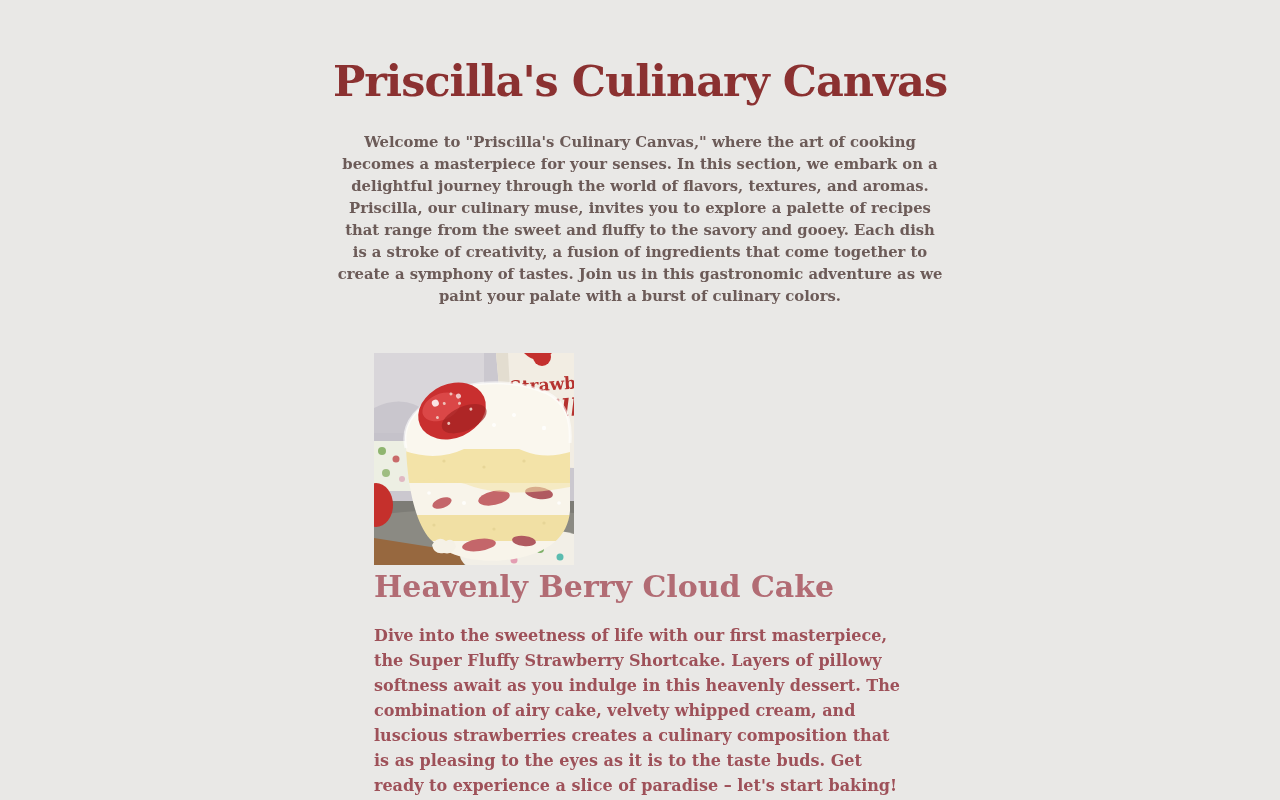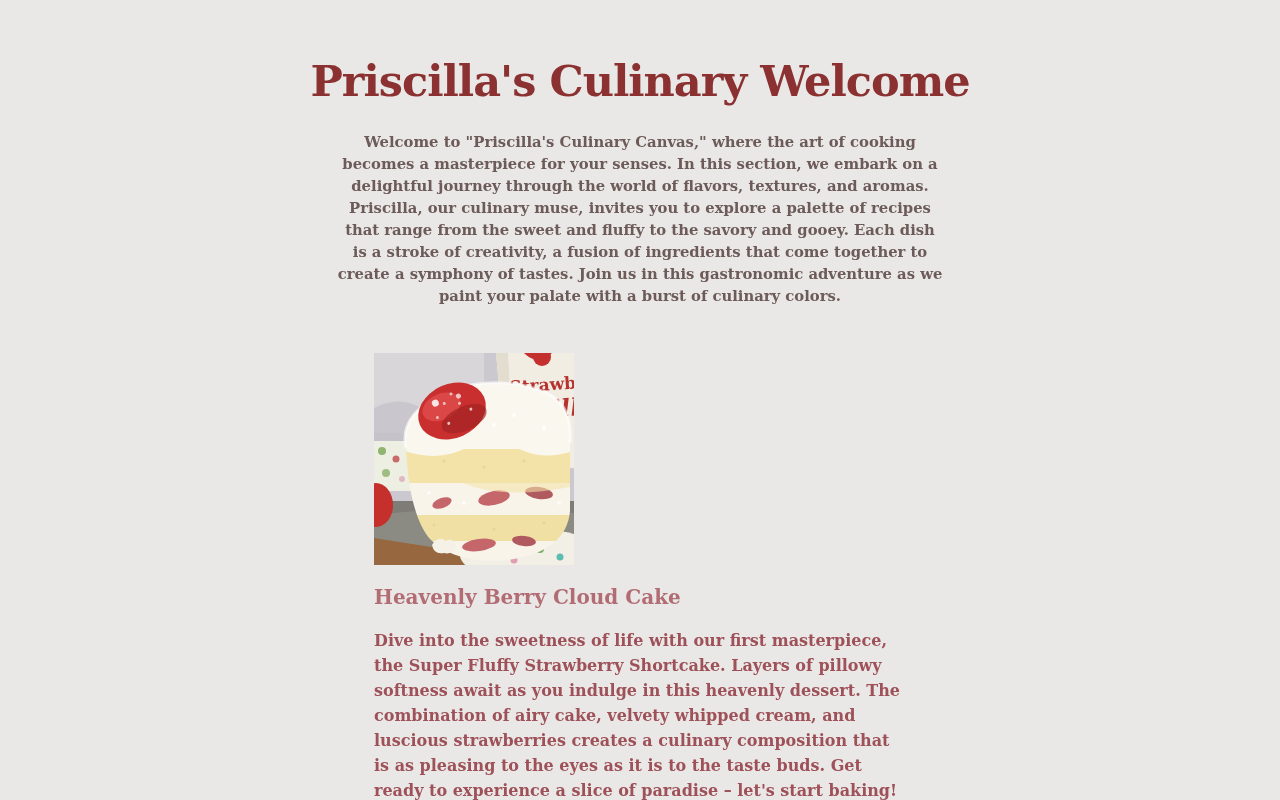--- a/index.html
+++ b/index.html
@@ -32,40 +32,40 @@
   .content-col {
     width: 532px;
     margin: 46px auto 0;
   }
   .cake-photo {
     display: block;
     width: 200px;
     height: 212px;
   }
   .recipe-heading {
-    margin: 20px 0 0;
-    font-size: 20px;
+    margin: 4px 0 0;
+    font-size: 30px;
     font-weight: 700;
     color: #b26c74;
   }
   .recipe-desc {
     margin: 19px 0 0;
     font-size: 16px;
     font-weight: 700;
     line-height: 25px;
     color: #9e5159;
     text-align: left;
   }
   .carton-text { font-weight: 700; }
 </style>
 </head>
 <body>
 
 <div class="hero">
-  <h1 class="page-title">Priscilla's Culinary Welcome</h1>
+  <h1 class="page-title">Priscilla's Culinary Canvas</h1>
   <p class="intro">Welcome to "Priscilla's Culinary Canvas," where the art of cooking becomes a masterpiece for your senses. In this section, we embark on a delightful journey through the world of flavors, textures, and aromas. Priscilla, our culinary muse, invites you to explore a palette of recipes that range from the sweet and fluffy to the savory and gooey. Each dish is a stroke of creativity, a fusion of ingredients that come together to create a symphony of tastes. Join us in this gastronomic adventure as we paint your palate with a burst of culinary colors.</p>
 </div>
 
 <div class="content-col">
 
   <svg class="cake-photo" viewBox="0 0 200 212" xmlns="http://www.w3.org/2000/svg" role="img">
 
     <rect x="0" y="0" width="200" height="150" fill="#cbc8cf"></rect>
     <rect x="0" y="0" width="110" height="80" fill="#d9d6da"></rect>
     <path d="M0,55 Q30,40 55,60 L55,120 L0,120 Z" fill="#c2bfc8" opacity="0.7"></path>

